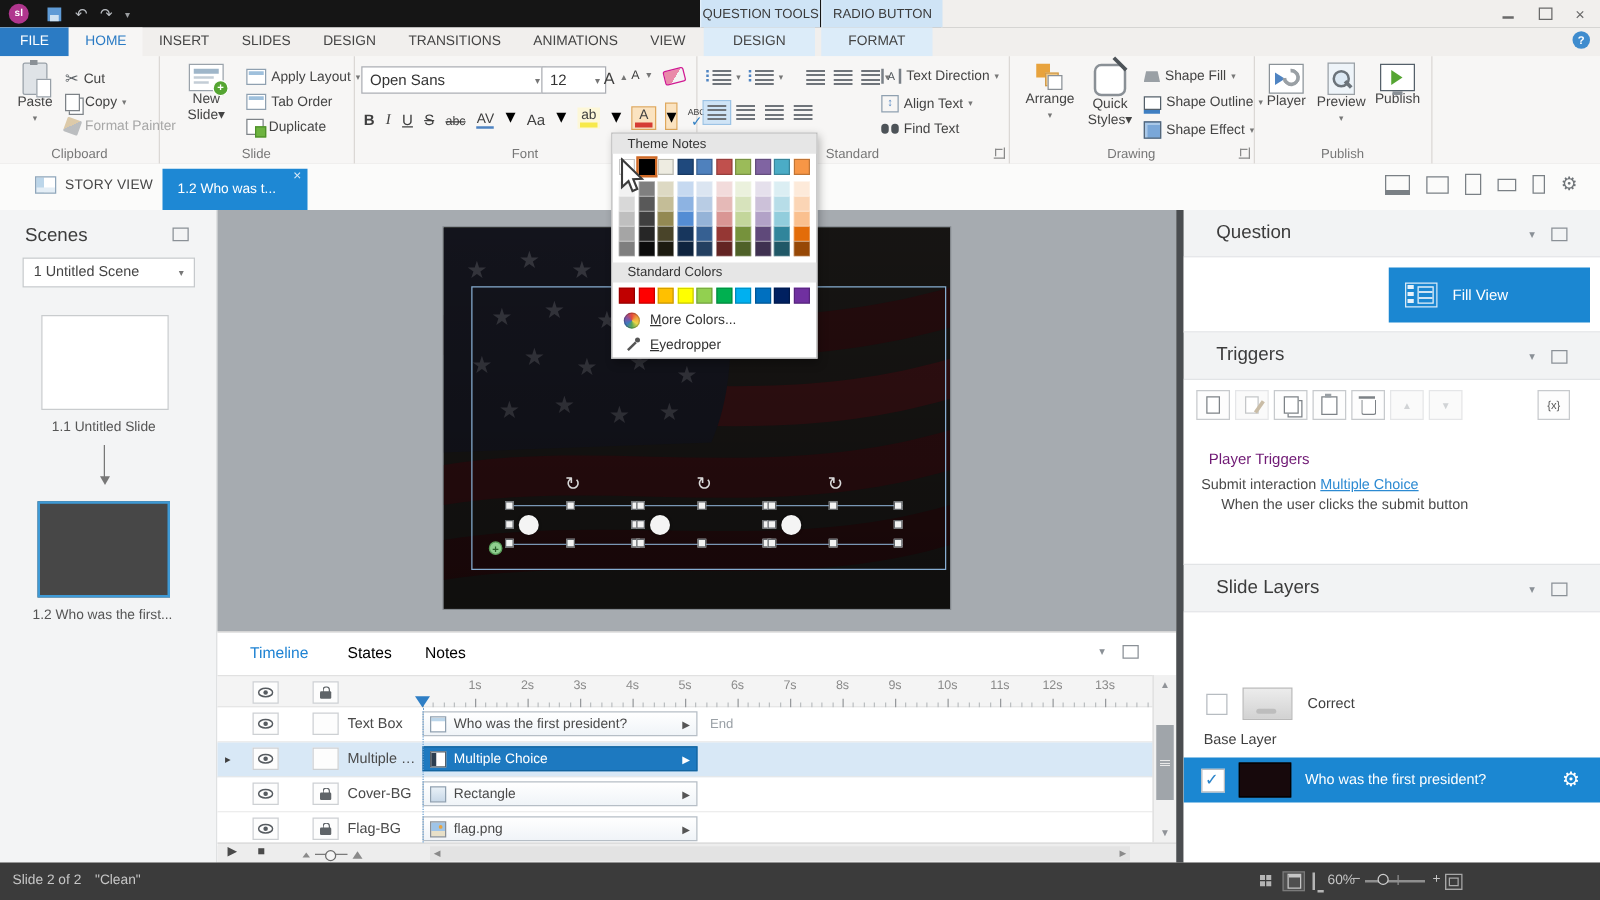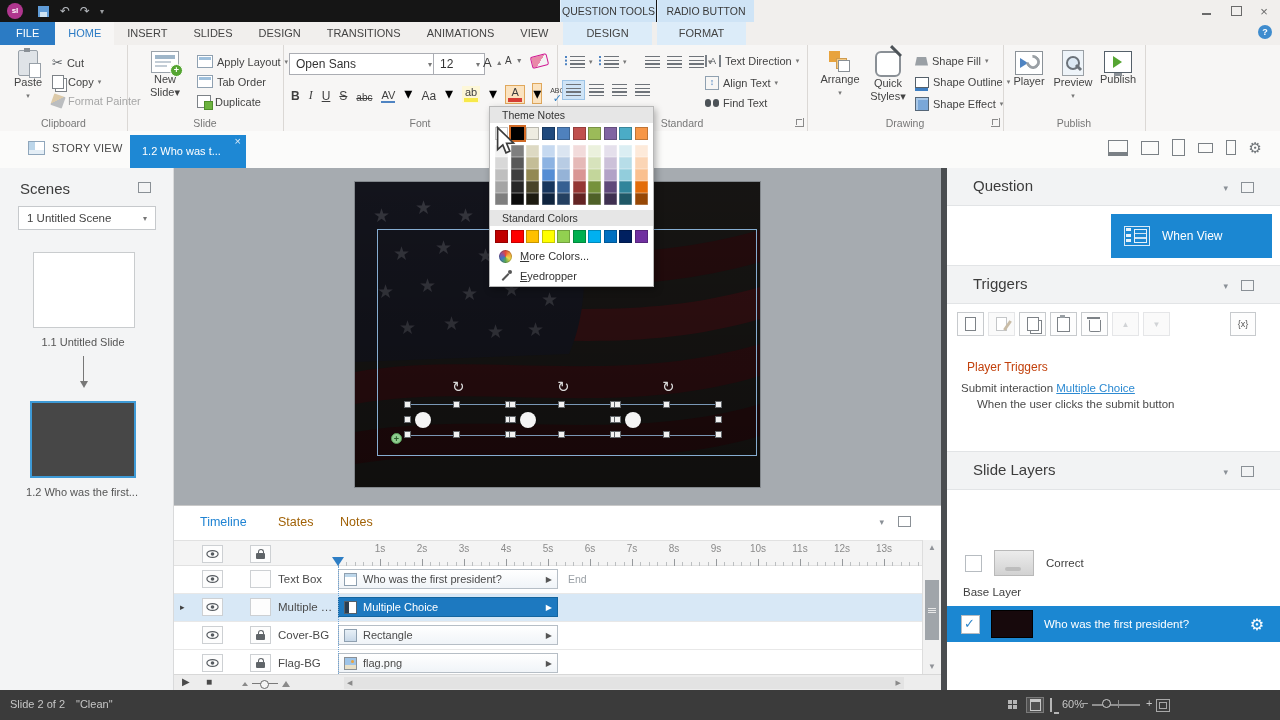--- a/index.html
+++ b/index.html
@@ -164,21 +164,21 @@
   #slide{position:absolute;left:181px;top:14px;width:405px;height:305px;box-shadow:0 0 0 1px #83888d;background:#1b1917;}
   #selrect{position:absolute;left:22px;top:47px;width:378px;height:225px;border:1px solid #86add1;}
   .rgroup{position:absolute;top:222px;width:104px;height:30px;border-top:1px solid rgba(140,175,210,.85);border-bottom:1px solid rgba(140,175,210,.85);}
   .hdl{position:absolute;width:7px;height:7px;background:#f2f2f2;border:1px solid #62666a;box-sizing:border-box;}
   .rot{position:absolute;left:44px;top:-27px;color:#d8d8d8;font-size:15px;}
   .rdot{position:absolute;left:7px;top:7px;width:16px;height:16px;border-radius:50%;background:#f4f4f4;box-shadow:0 0 2px rgba(0,0,0,.6);}
   #greenplus{position:absolute;left:36px;top:251px;width:11px;height:11px;border-radius:50%;background:#8fce8f;border:1px solid #5a9e5a;
              color:#2c5e2c;font-size:9px;line-height:11px;text-align:center;font-weight:bold;box-sizing:border-box;}
   
   #timeline{position:absolute;left:174px;top:337px;width:767px;height:185px;background:#fff;border-top:1px solid #c9c9c9;box-sizing:border-box;}
-  .tltab{position:absolute;top:9px;font-size:12.5px;color:#a16207;}
+  .tltab{position:absolute;top:9px;font-size:12.5px;color:#000000;}
   .tltab.on{color:#1f83d3;}
   #tlicons{position:absolute;right:30px;top:10px;display:flex;gap:14px;align-items:center;color:#8a9096;font-size:9px;}
   #colhdr{position:absolute;left:0;top:34px;width:767px;height:26px;background:#f4f4f4;border-top:1px solid #e1e1e1;border-bottom:1px solid #e1e1e1;box-sizing:border-box;}
   .tlbox{position:absolute;width:21px;height:18px;border:1px solid #cdd0d3;background:#fdfdfd;display:flex;align-items:center;justify-content:center;box-sizing:border-box;}
   #ruler{position:absolute;left:0;top:0;width:767px;height:26px;}
   .rlbl{position:absolute;top:2px;width:22px;text-align:center;font-size:10px;color:#8a8a8a;}
   .rtick{position:absolute;bottom:1px;width:1px;height:4px;background:#bcbfc1;}
   .rtick.major{height:7px;background:#96999c;}
   #playhead{position:absolute;left:158px;top:51px;border-left:6px solid transparent;border-right:6px solid transparent;border-top:9px solid #2e7ec5;z-index:5;}
   #dotline{position:absolute;left:164px;top:60px;height:108px;border-left:1px dotted #6ea3d4;z-index:4;}
@@ -952,21 +952,21 @@
       <div class="sechdr" style="top:0">
         <span class="panelttl">Question</span>
         <span class="hdricons">
           <span>▾</span>
           <span class="floatic"></span>
         </span>
       </div>
       <div class="whitebody" style="top:38px;height:60px">
         <div class="viewbtn" id="slidebtn">
           <span class="slide-ic"></span>
-          <span>When View</span>
+          <span>Fill View</span>
         </div>
       </div>
 
       <div class="sechdr" style="top:98px">
         <span class="panelttl">Triggers</span>
         <span class="hdricons">
           <span>▾</span>
           <span class="floatic" style="background:#f2f3f4"></span>
         </span>
       </div>
@@ -988,21 +988,21 @@
               <span class="i-trash"></span>
             </span>
           <span class="tbtn dis">
               <span class="udarr">▲</span>
             </span>
           <span class="tbtn dis">
               <span class="udarr">▼</span>
             </span>
         </div>
         <span class="varbtn" style="top:8px">{x}</span>
-        <div style="position:absolute;left:20px;top:56px;font-size:12px;color:#c2410c">Player Triggers</div>
+        <div style="position:absolute;left:20px;top:56px;font-size:12px;color:#701a75">Player Triggers</div>
         <div style="position:absolute;left:14px;top:78px" class="trigtext">
           <span>Submit interaction</span>
           <span class="triglink">Multiple Choice</span>
         </div>
         <div style="position:absolute;left:30px;top:94px" class="trigtext">When the user clicks the submit button</div>
       </div>
 
       <div class="sechdr" style="top:284px">
         <span class="panelttl">Slide Layers</span>
         <span class="hdricons">

